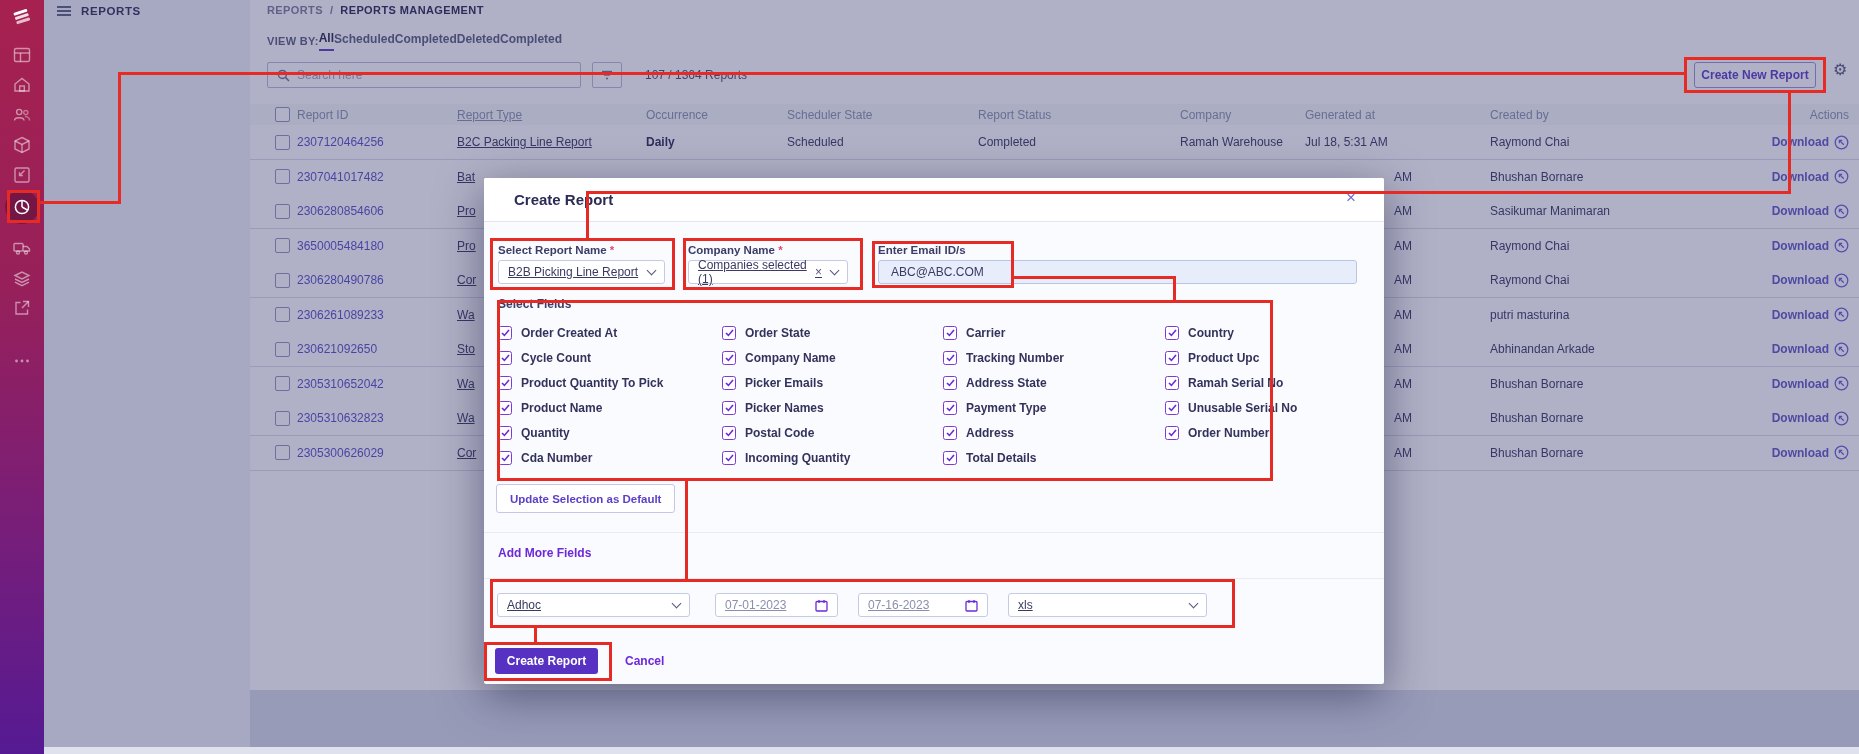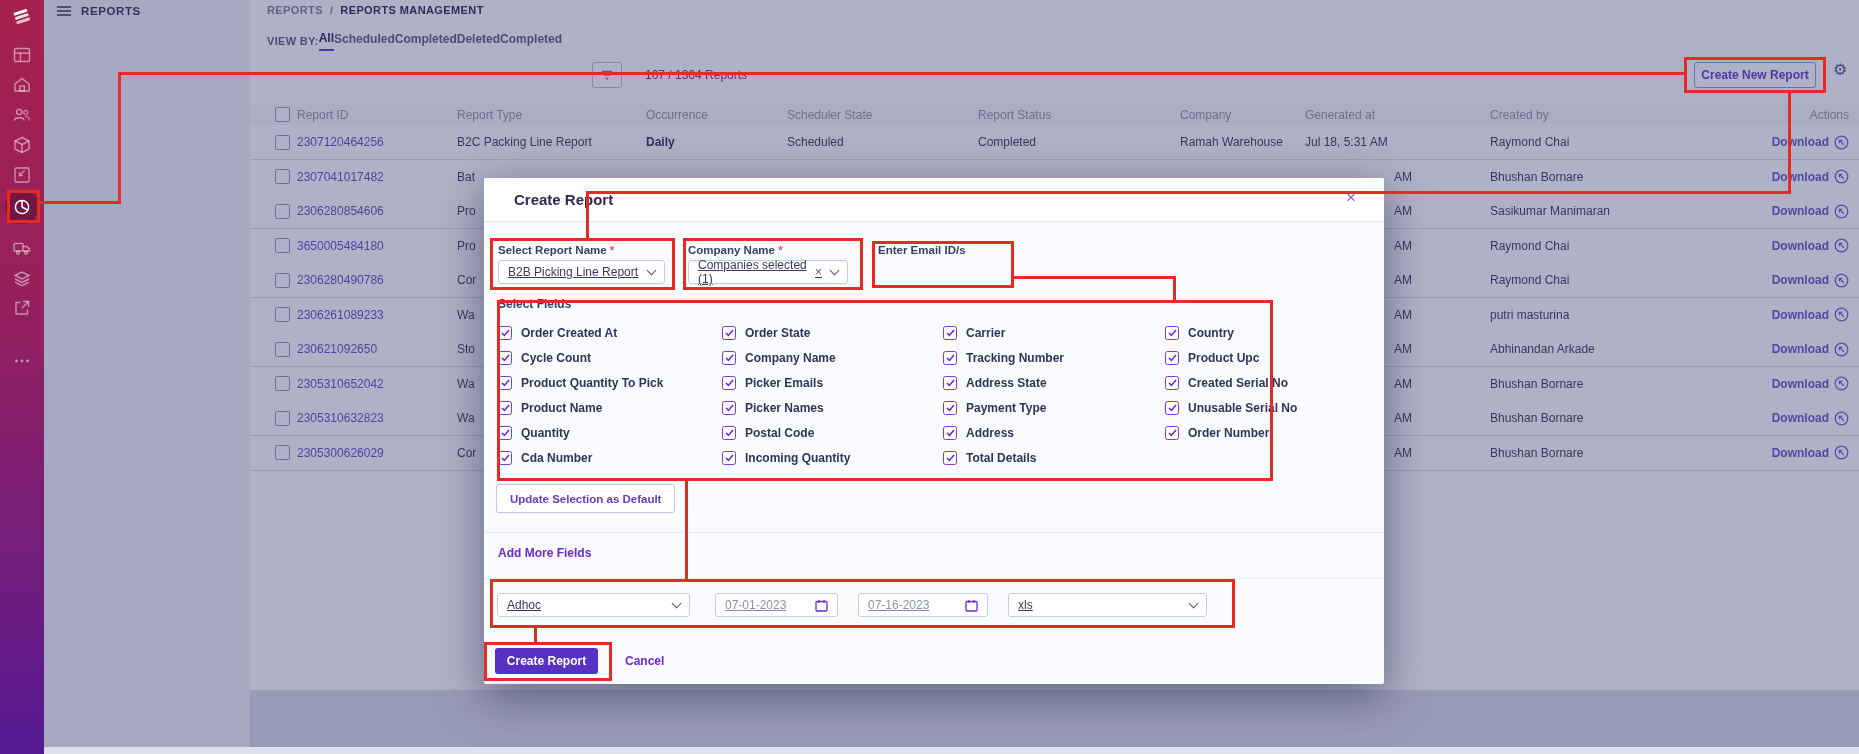--- a/index.html
+++ b/index.html
@@ -37,21 +37,21 @@
         border-radius:3px;display:flex;align-items:center;justify-content:center;
         font-size:12px;font-weight:600;color:#5d3fc6;background:#fff;box-sizing:border-box;}
   #gear{position:absolute;left:1583px;top:60px;font-size:16px;color:#585a80;}
   
   .thead{position:absolute;left:250px;top:104px;right:0;height:21px;border-bottom:1px solid #c9cbdd;
         background:#f7f8fb;}
   .thead .cell{color:#8f92ad;font-size:12px;font-weight:400;}
   .trow{position:absolute;left:250px;right:0;height:34px;border-bottom:1px solid #dadcea;background:#fff;}
   .cell{position:absolute;top:0;height:100%;display:flex;align-items:center;
         font-size:12px;color:#3a3a63;white-space:nowrap;}
-  .c-cb{left:25px;} .c-id{left:47px;} .c-type{left:207px;} .c-occ{left:396px;}
+  .c-cb{left:25px;} .c-id{left:47px;} .c-type{left:207px;text-decoration:underline;} .c-occ{left:396px;}
   .c-sched{left:537px;} .c-status{left:728px;} .c-comp{left:930px;}
   .c-gen{left:1055px;width:107px;} .c-created{left:1240px;}
   .c-actions{right:10px;justify-content:flex-end;gap:5px;}
   .trow .c-id{color:#5a50c8;}
   .trow .c-occ{font-weight:700;color:#2c2c55;}
   .trow:not(.first) .c-gen{justify-content:flex-end;}
   .rowcb{width:13px;height:13px;border:1px solid #9196bd;border-radius:2px;background:#fff;}
   .dl{color:#6258c5;font-weight:600;font-size:12px;display:flex;align-items:center;gap:5px;}
   #belowband{left:250px;top:690px;right:0;height:57px;background:#d9dce9;}
   #bottomstrip{left:44px;top:747px;width:1815px;height:7px;background:#dfe2ec;z-index:45;}
@@ -204,20 +204,29 @@
     <span class="cur">REPORTS MANAGEMENT</span>
   </div>
   <div id="viewbar">
     <span class="vb-label">VIEW BY:</span>
   <span class="tab active">All</span>
       <span class="tab">Scheduled</span>
       <span class="tab">Completed</span>
       <span class="tab">Deleted</span>
       <span class="tab">Completed</span>
     </div>
+  <div id="searchbox">
+    <span>
+      <svg width="13" height="13" viewBox="0 0 13 13" fill="none" stroke="#6f7396" stroke-width="1.5">
+        <circle cx="5.4" cy="5.4" r="4"></circle>
+          <line x1="8.4" y1="8.4" x2="12" y2="12"></line>
+        </svg>
+    </span>
+    <span class="ph">Search here</span>
+  </div>
   <div id="filterbtn">
     <span>
       <svg width="12" height="10" viewBox="0 0 12 10" stroke="#6f7396" stroke-width="1.4">
           <line x1="1" y1="1.5" x2="11" y2="1.5"></line>
           <line x1="3" y1="5" x2="9" y2="5"></line>
           <line x1="5" y1="8.5" x2="7" y2="8.5"></line>
         </svg>
     </span>
   </div>
   <div id="repcount">107 / 1364 Reports</div>
@@ -500,20 +509,23 @@
 
   <span class="flabel abs" style="left:204px;top:66px">
     <span>Company Name</span> <span class="req">*</span></span>
   <div class="sel abs" style="left:204px;top:82px;width:160px">
     <span class="grow">Companies selected (1)</span>
     <span style="color:#55557d;margin-right:9px">×</span>
     <span class="chev"></span>
   </div>
 
   <span class="flabel abs" style="left:394px;top:66px">Enter Email ID/s</span>
+  <div id="f-email-input">
+      <span>ABC@ABC.COM</span>
+    </div>
 
   <span id="sf-label">Select Fields</span>
   <div class="fields-col fcol-0">
   <div class="field-item">
     <span class="pcb">
       <svg width="9" height="8" viewBox="0 0 9 8" fill="none" stroke="#6d28d9" stroke-width="1.6">
             <path d="M1 4 L3.4 6.4 L8 1"></path>
           </svg>
     </span>
     <span class="lbl">Order Created At</span>
@@ -692,21 +704,21 @@
     </span>
     <span class="lbl">Product Upc</span>
   </div>
 
   <div class="field-item">
     <span class="pcb">
       <svg width="9" height="8" viewBox="0 0 9 8" fill="none" stroke="#6d28d9" stroke-width="1.6">
             <path d="M1 4 L3.4 6.4 L8 1"></path>
           </svg>
     </span>
-    <span class="lbl">Created Serial No</span>
+    <span class="lbl">Ramah Serial No</span>
   </div>
 
   <div class="field-item">
     <span class="pcb">
       <svg width="9" height="8" viewBox="0 0 9 8" fill="none" stroke="#6d28d9" stroke-width="1.6">
             <path d="M1 4 L3.4 6.4 L8 1"></path>
           </svg>
     </span>
     <span class="lbl">Unusable Serial No</span>
   </div>

